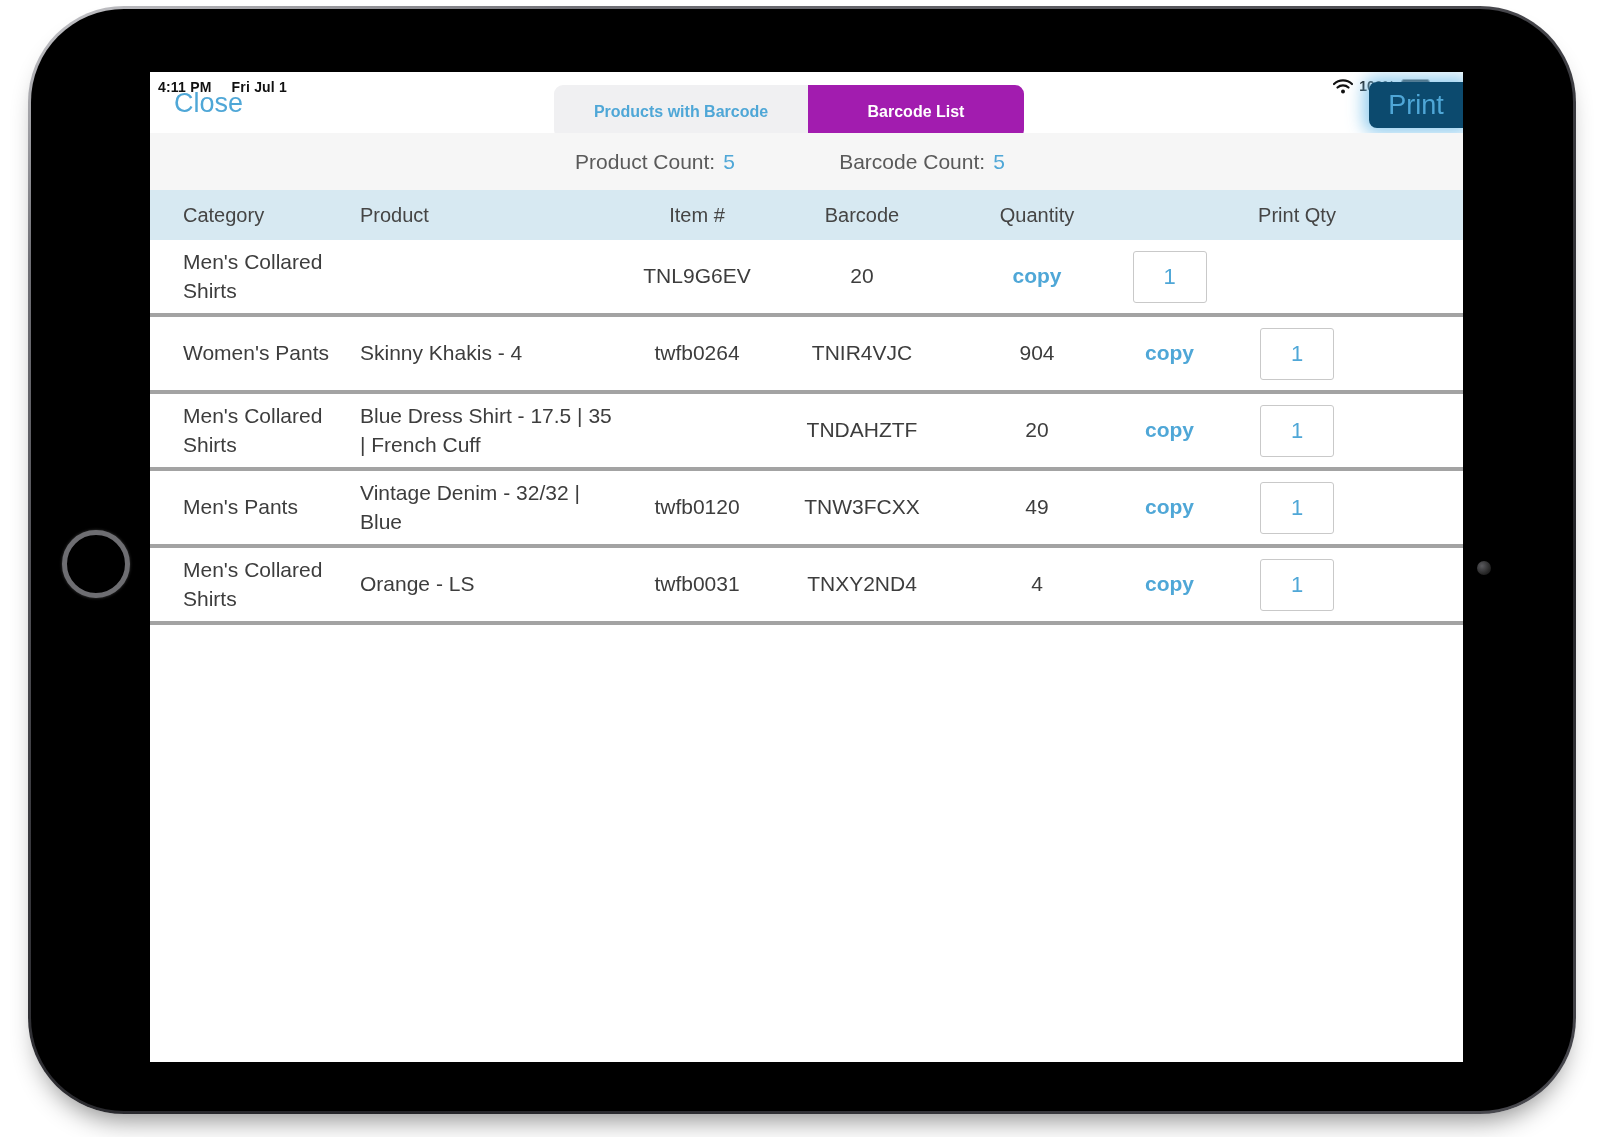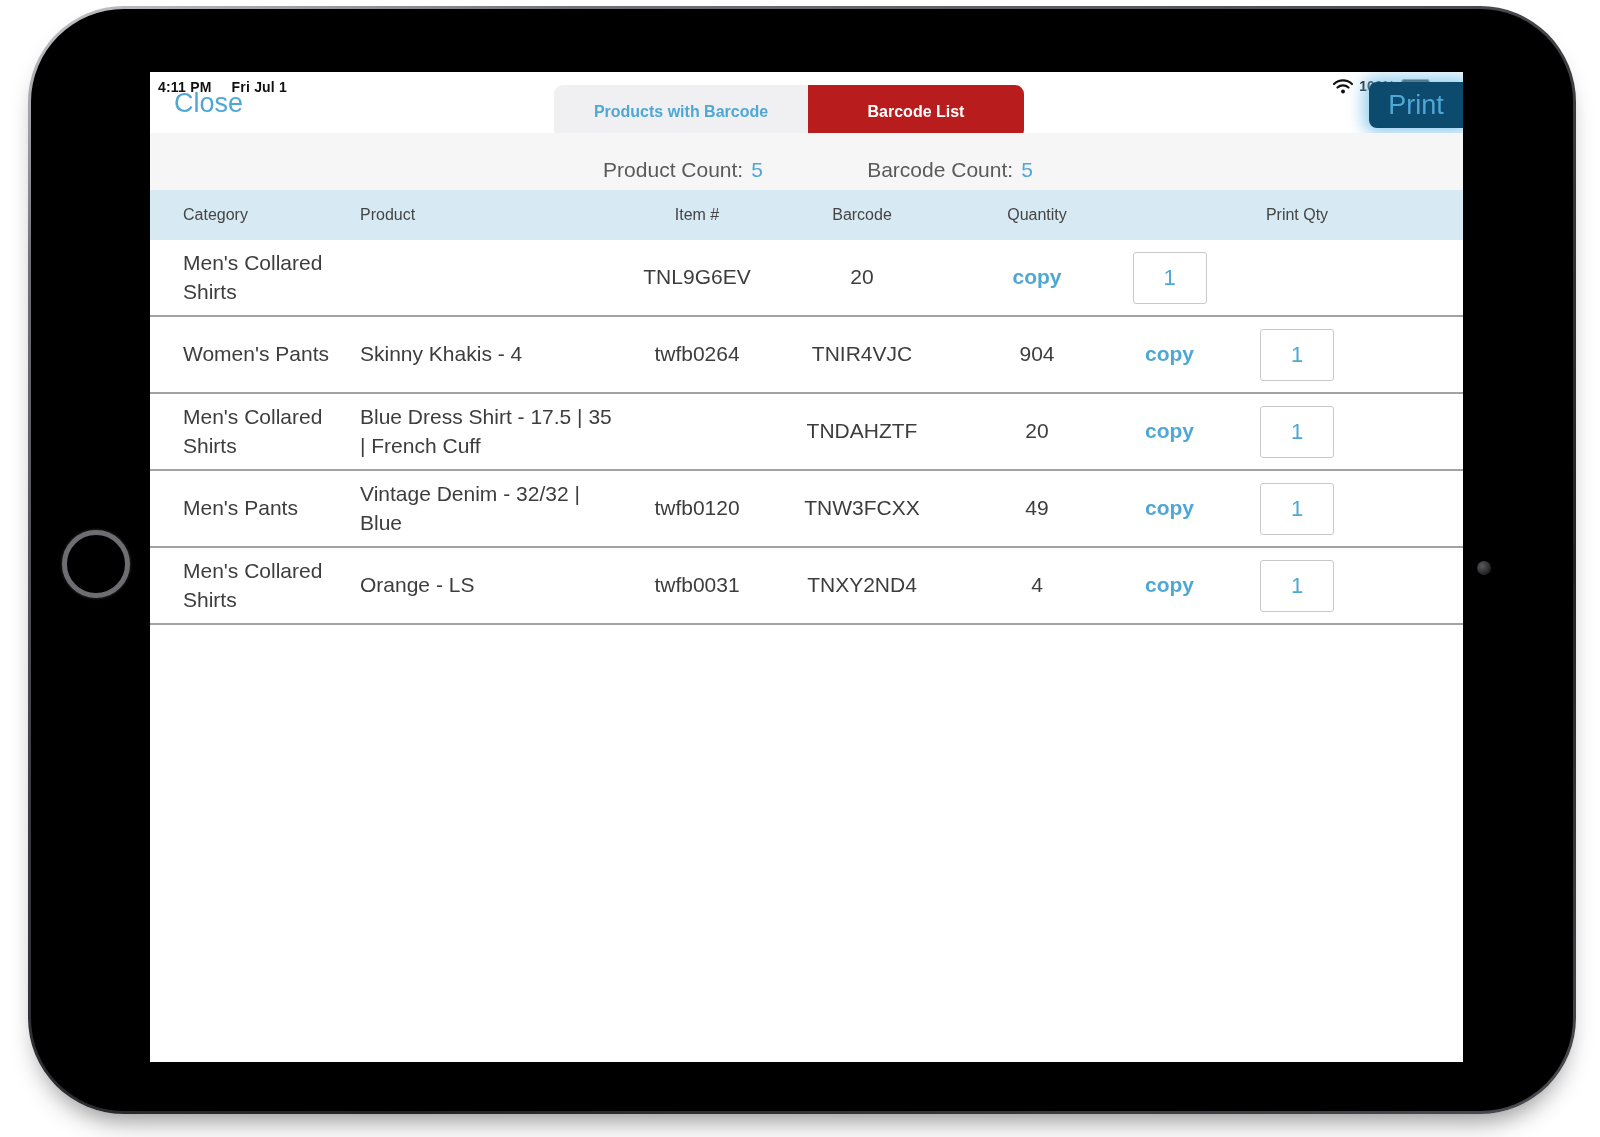--- a/index.html
+++ b/index.html
@@ -24,37 +24,37 @@
   .status-right{position:absolute;right:33px;top:6px;display:flex;align-items:center;gap:6px;}
   .status-right .pct{font-size:14px;font-weight:700;color:#111;}
   .battery{position:relative;width:27px;height:13px;border:1px solid #8a8a8a;border-radius:3px;background:#111;}
   .battery .tip{position:absolute;right:-4px;top:3px;width:3px;height:5px;background:#8a8a8a;border-radius:0 2px 2px 0;}
 
   .close{position:absolute;left:24px;top:16px;font-size:27px;color:#4fa7d7;cursor:pointer;}
 
   .segmented{position:absolute;left:404px;top:13px;width:470px;height:54px;display:flex;border-radius:9px;overflow:hidden;}
   .seg{display:flex;align-items:center;justify-content:center;font-size:16px;font-weight:600;cursor:pointer;}
   .seg.unselected{width:254px;background:#f0f0f2;color:#4fa7d7;}
-  .seg.selected{width:216px;background:#b91c1c;color:#ffffff;}
+  .seg.selected{width:216px;background:#a21caf;color:#ffffff;}
 
   .print-box{position:absolute;right:0;top:10px;width:94px;height:46px;background:#0c4a6e;border-radius:8px 0 0 8px;
     box-shadow:0 0 16px 6px rgba(125,195,235,.8);display:flex;align-items:center;justify-content:center;}
   .print{font-size:27px;color:#4fa7d7;cursor:pointer;}
 
   .count-row{position:absolute;left:0;top:61px;width:100%;height:57px;background:#f6f6f6;}
-  .count{position:absolute;top:8px;height:57px;display:flex;align-items:center;font-size:21px;color:#5a5a5a;white-space:nowrap;transform:translateX(-50%);margin-left:28px;}
+  .count{position:absolute;top:0;height:57px;display:flex;align-items:center;font-size:21px;color:#5a5a5a;white-space:nowrap;transform:translateX(-50%);}
   .count.product{left:505px;}
   .count.barcode{left:772px;}
   .count .blue{color:#4fa7d7;margin-left:8px;}
 
   .thead,.trow{display:grid;grid-template-columns:177px 262px 150px 180px 170px 95px 160px;padding-left:33px;box-sizing:border-box;width:100%;}
-  .thead{position:absolute;left:0;top:118px;height:50px;background:#d7e9f2;align-items:center;font-size:16px;color:#454545;}
+  .thead{position:absolute;left:0;top:118px;height:50px;background:#d7e9f2;align-items:center;font-size:20px;color:#454545;}
   .thead .hc{text-align:center;}
   .tbody{position:absolute;left:0;top:168px;width:100%;}
-  .trow{min-height:77px;align-items:center;border-bottom:2px solid #a3a3a3;font-size:21px;color:#3d3d3d;}
+  .trow{min-height:77px;align-items:center;border-bottom:4px solid #a3a3a3;font-size:21px;color:#3d3d3d;}
   .cell{line-height:1.35;}
   .c-item,.c-bar,.c-qty,.c-copy,.c-pqty{text-align:center;}
   .copy-link{color:#4fa7d7;cursor:pointer;font-weight:bold;}
   .pqty-input{width:68px;height:48px;border:1px solid #c9c9c9;border-radius:3px;background:#fff;
     font-family:"Liberation Sans",sans-serif;font-size:22px;color:#4fa7d7;text-align:center;outline:none;}
 </style>
 </head>
 <body>
 
 <div class="stage">

